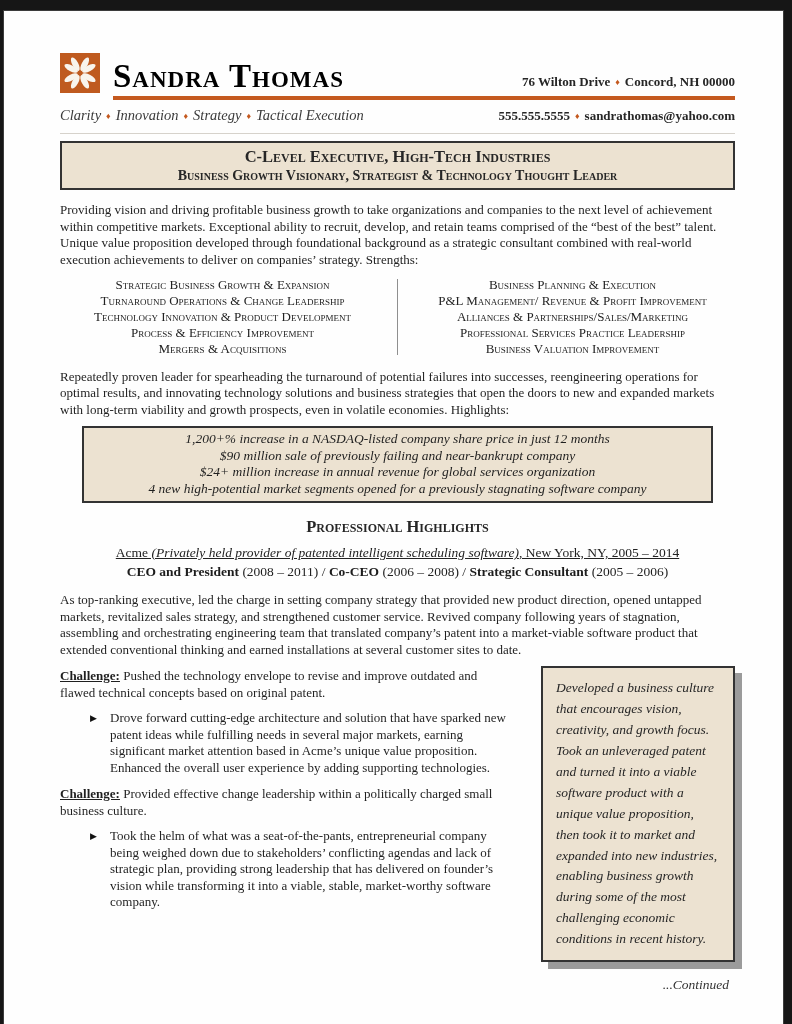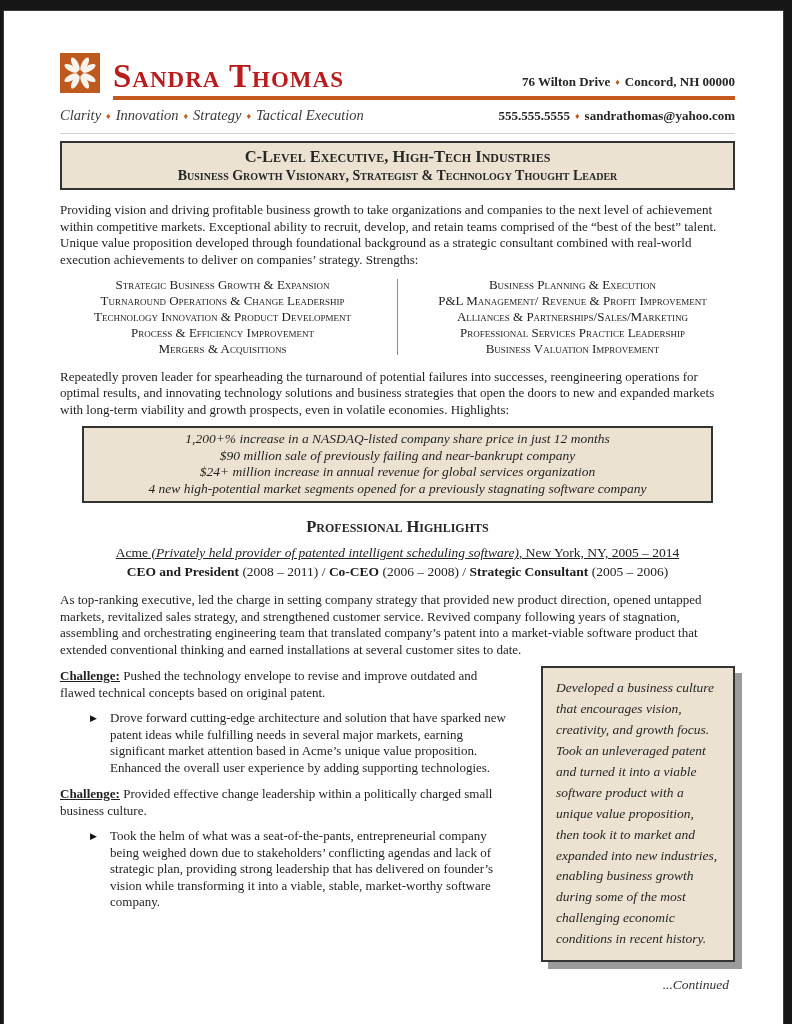--- a/index.html
+++ b/index.html
@@ -22,21 +22,21 @@
     overflow:hidden;
   }
   
   .header-top{display:flex;align-items:flex-end;}
   .logo{width:40px;height:40px;flex:0 0 40px;}
   .name{
     font-variant:small-caps;
     font-weight:bold;
     font-size:33px;
     letter-spacing:1px;
-    color:#b91c1c;
+    color:#000000;
     margin-left:13px;
     line-height:1;
     white-space:nowrap;
     text-align:center;
   }
   .addr{
     flex:1;
     text-align:right;
     font-weight:bold;
     font-size:13px;

